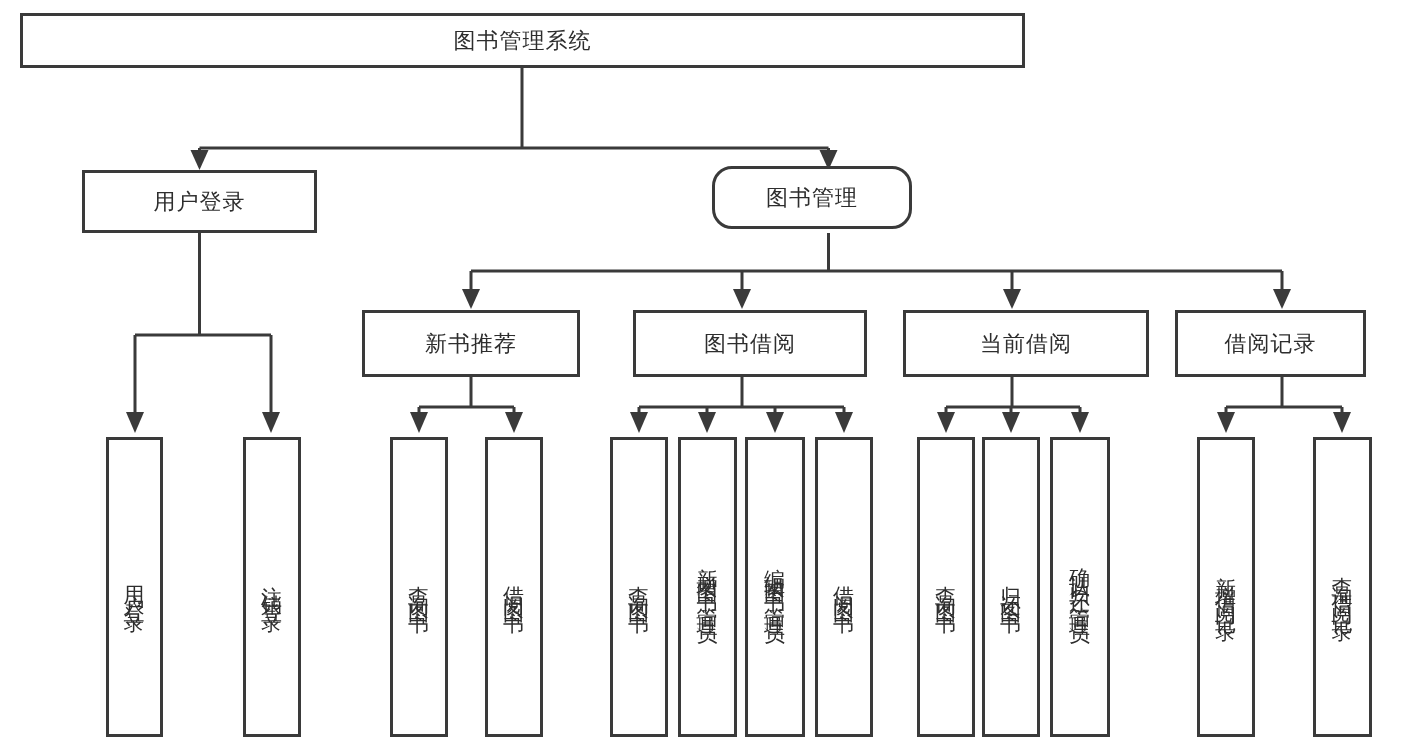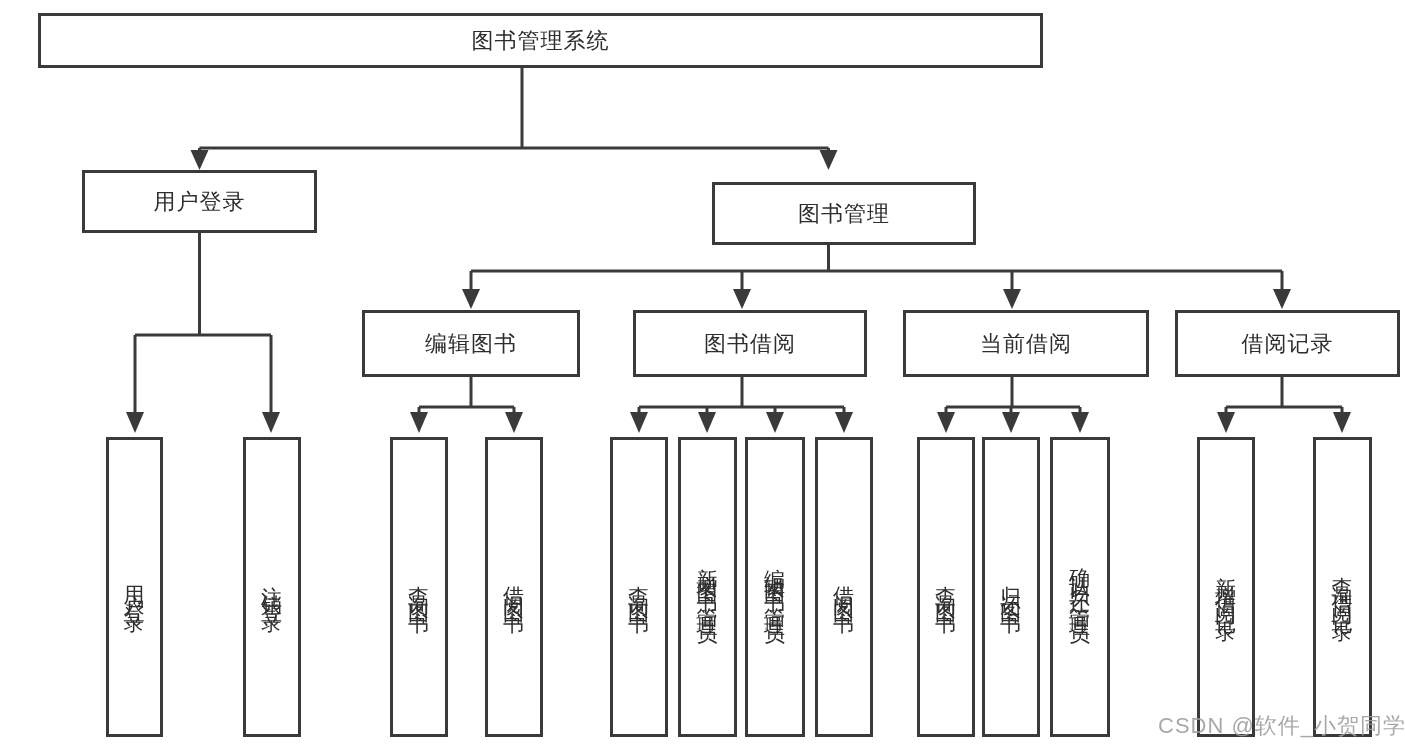--- a/index.html
+++ b/index.html
@@ -116,43 +116,42 @@
       <polygon class="head" points="1071,412 1089,412 1080,433"></polygon>
     </g>
 
     <g>
       <path class="wire" d="M1282,377 V407 M1226,407 H1342 M1226,407 V414 M1342,407 V414"></path>
       <polygon class="head" points="1217,412 1235,412 1226,433"></polygon>
       <polygon class="head" points="1333,412 1351,412 1342,433"></polygon>
     </g>
   </svg>
 
-  <div class="node hnode" style="left:20px; top:13px; width:1005px; height:55px;margin-left:18px;">图书管理系统</div>
+  <div class="node hnode" style="left:20px; top:13px; width:1005px; height:55px;">图书管理系统</div>
 
   <div class="node hnode" style="left:82px; top:170px; width:235px; height:63px;">用户登录</div>
-  <div class="node hnode" style="left:712px; top:182px; width:264px; height:63px;">图书管理</div>
+  <div class="node hnode" style="left:712px; top:166px; width:200px; height:63px;border-radius:20px;">图书管理</div>
 
-  <div class="node hnode" style="left:362px; top:310px; width:218px; height:67px;">编辑图书</div>
+  <div class="node hnode" style="left:362px; top:310px; width:218px; height:67px;">新书推荐</div>
   <div class="node hnode" style="left:633px; top:310px; width:234px; height:67px;">图书借阅</div>
   <div class="node hnode" style="left:903px; top:310px; width:246px; height:67px;">当前借阅</div>
-  <div class="node hnode" style="left:1175px; top:310px; width:225px; height:67px;">借阅记录</div>
+  <div class="node hnode" style="left:1175px; top:310px; width:191px; height:67px;">借阅记录</div>
 
   <div class="node vnode" style="left:106px; width:57px;">用户登录</div>
   <div class="node vnode" style="left:243px; width:58px;">注销登录</div>
 
   <div class="node vnode" style="left:390px; width:58px;">查询图书</div>
   <div class="node vnode" style="left:485px; width:58px;">借阅图书</div>
 
   <div class="node vnode" style="left:610px; width:58px;">查询图书</div>
   <div class="node vnode long" style="left:678px; width:59px;">新增图书（管理员）</div>
   <div class="node vnode long" style="left:745px; width:60px;">编辑图书（管理员）</div>
   <div class="node vnode" style="left:815px; width:58px;">借阅图书</div>
 
   <div class="node vnode" style="left:917px; width:58px;">查询图书</div>
   <div class="node vnode" style="left:982px; width:58px;">归还图书</div>
   <div class="node vnode long" style="left:1050px; width:60px;">确认归还（管理员）</div>
 
   <div class="node vnode" style="left:1197px; width:58px;">新增借阅记录</div>
   <div class="node vnode" style="left:1313px; width:59px;">查询借阅记录</div>
 
-  <div id="watermark">CSDN @软件_小贺同学</div>
 
 </div>
 
 </body></html>

